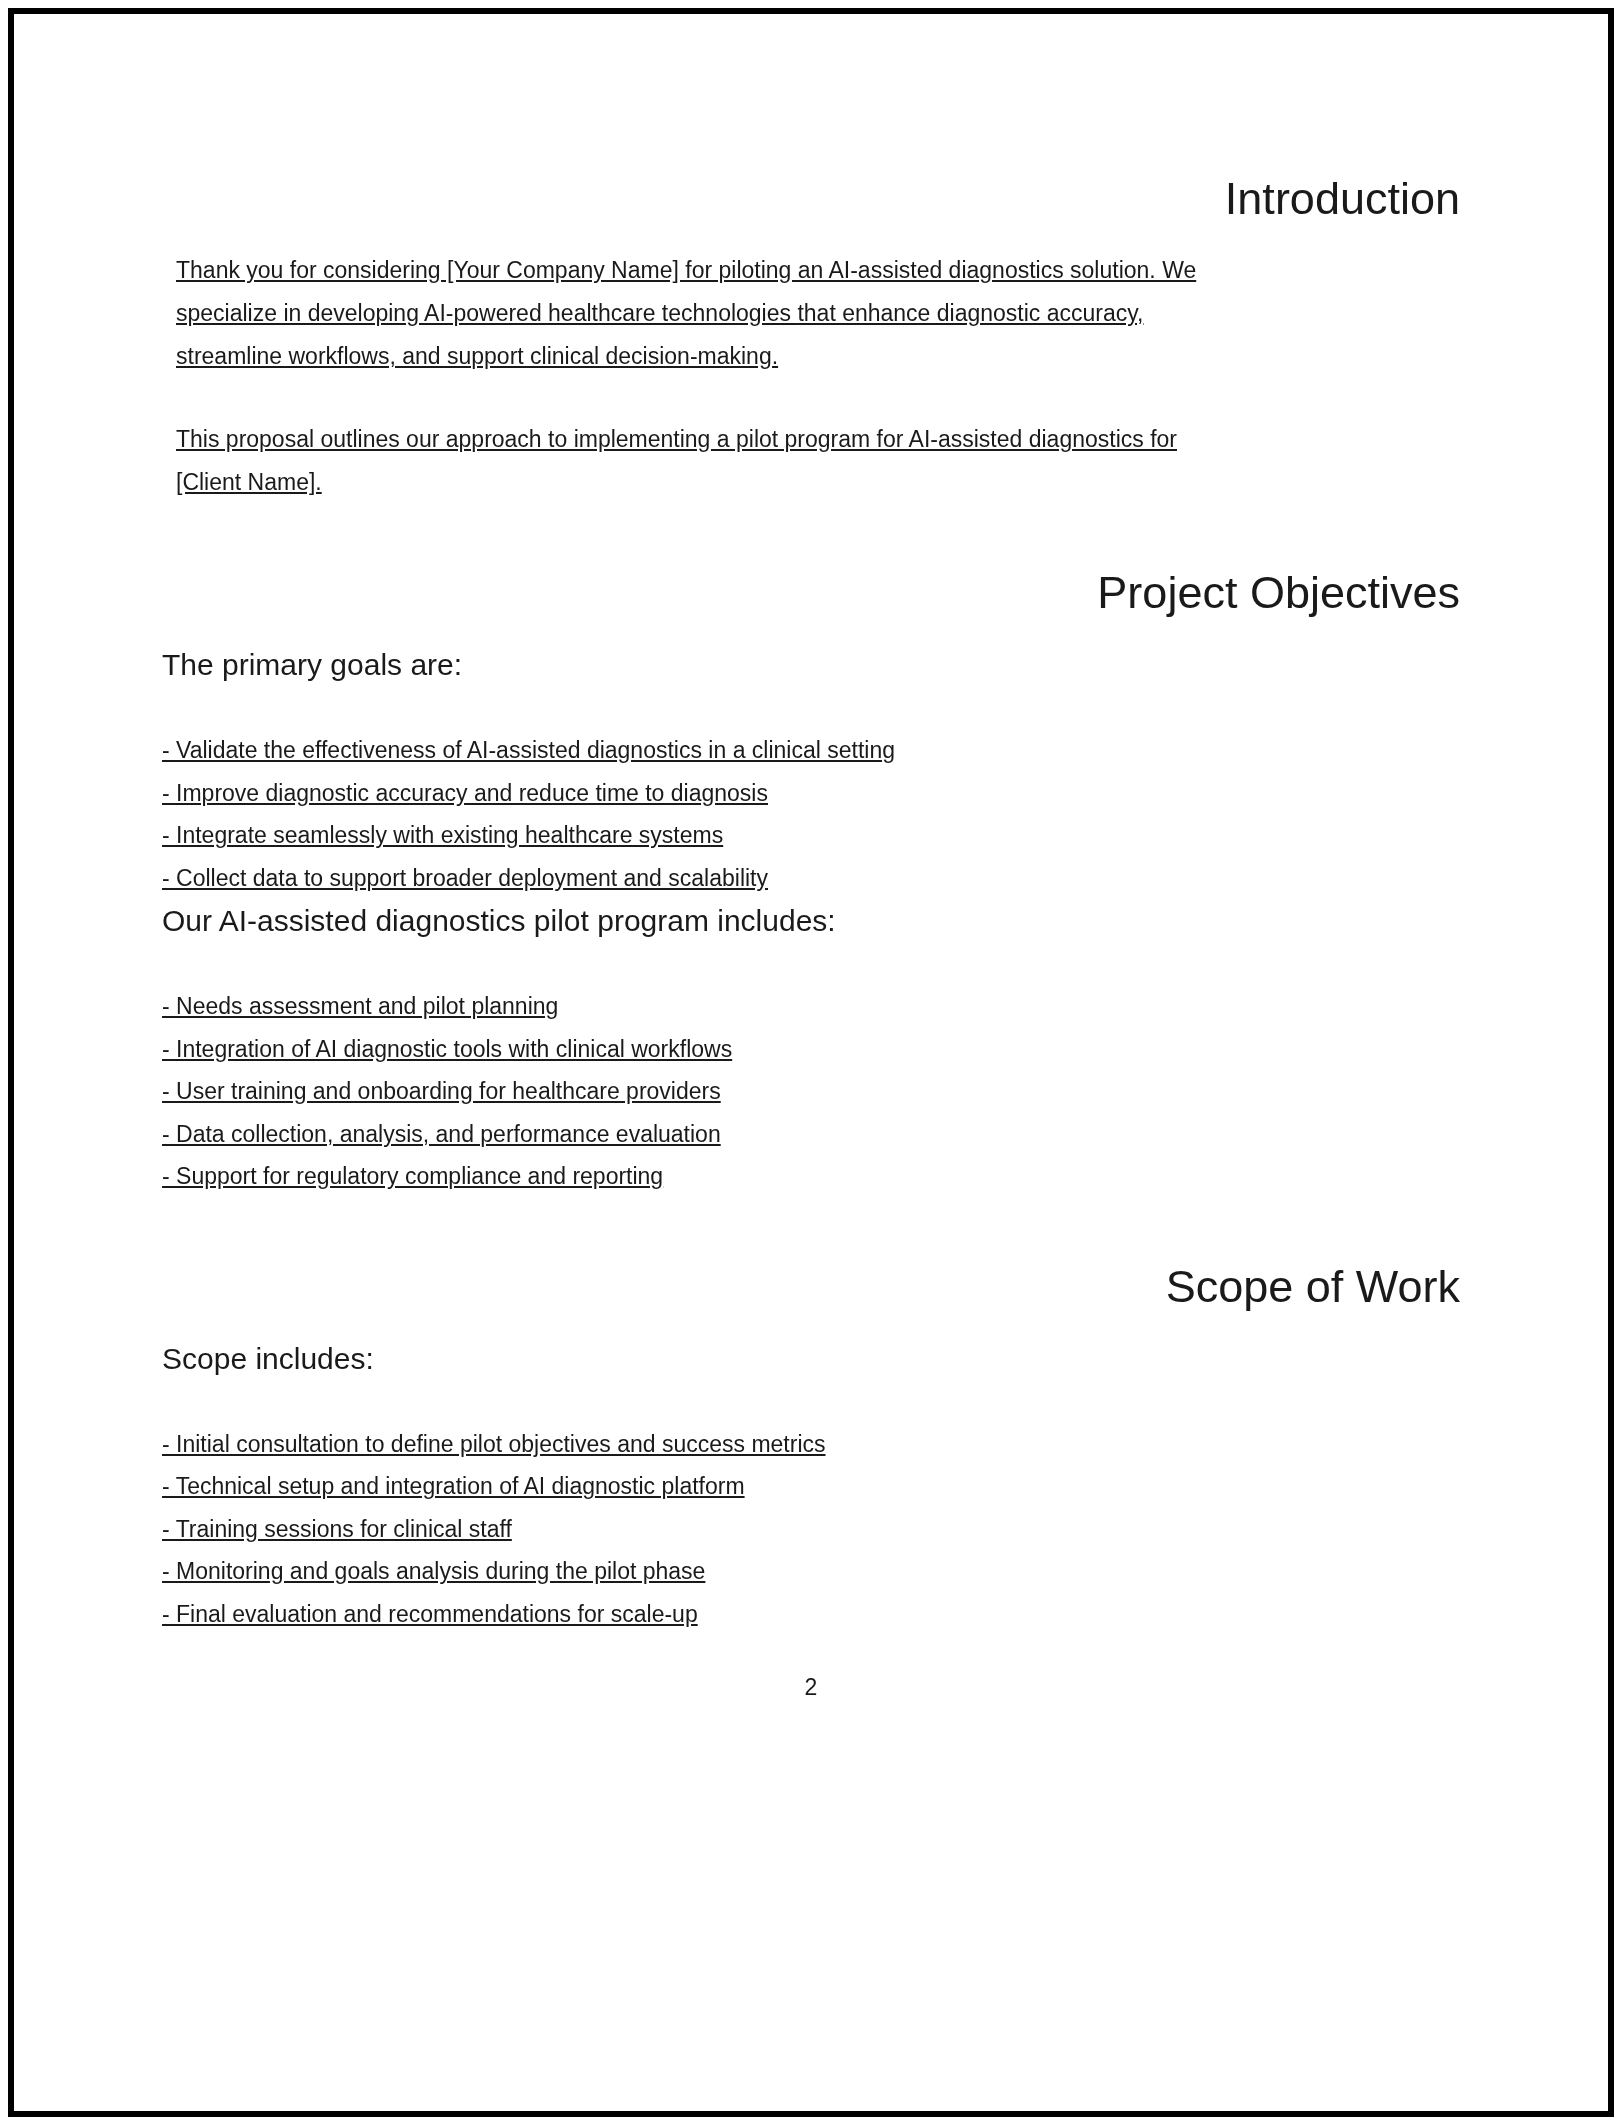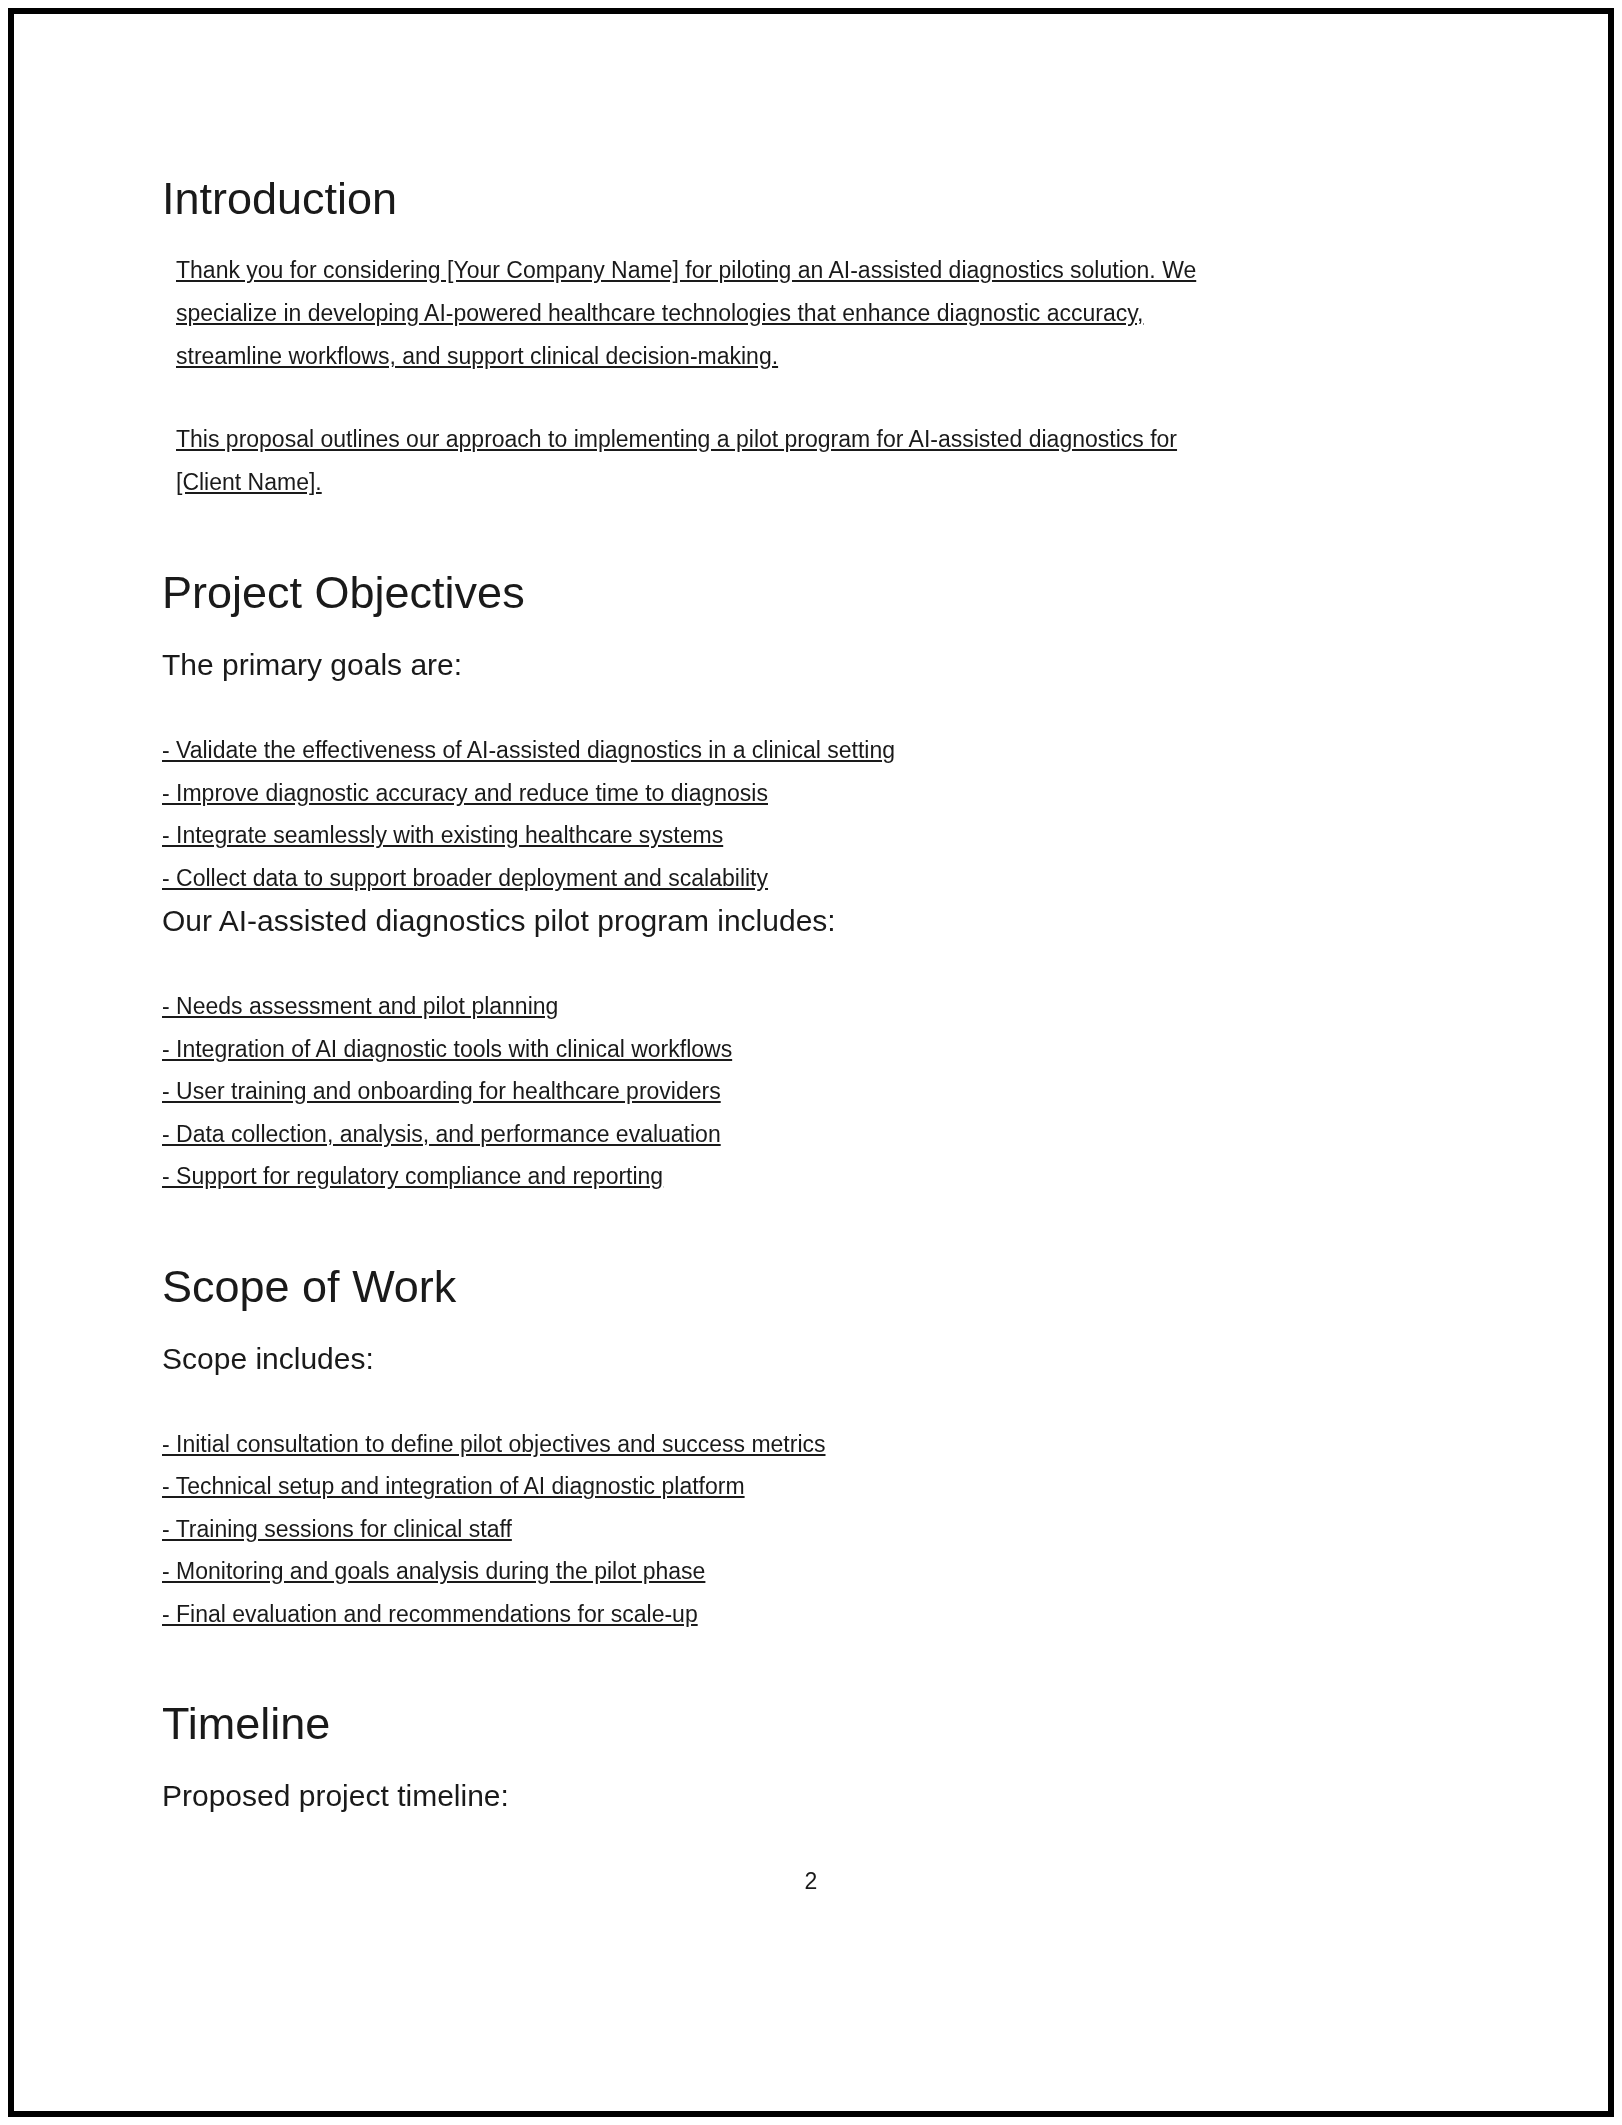--- a/index.html
+++ b/index.html
@@ -28,20 +28,21 @@
     box-sizing: border-box;
     padding: 110px 162px 0 162px;
   }
   h1.section-title {
     font-size: 45px;
     line-height: 52px;
     font-weight: 400;
     color: #1a1a1a;
     margin: 63px 0 24px 0;
     letter-spacing: 0;
+    text-align: right;
   }
   p.body-para {
     font-size: 23px;
     line-height: 43px;
     margin: 0 0 40px 14px;
     white-space: pre-line;
     text-decoration: underline;
   }
   p.lead-para {
     font-size: 30px;
@@ -121,21 +122,17 @@
           <div class="bullet-line">- Technical setup and integration of AI diagnostic platform</div>
 
           <div class="bullet-line">- Training sessions for clinical staff</div>
 
           <div class="bullet-line">- Monitoring and goals analysis during the pilot phase</div>
 
           <div class="bullet-line">- Final evaluation and recommendations for scale-up</div>
         </div>
     </section>
 
-    <section>
-      <h1 class="section-title">Timeline</h1>
-      <p class="lead-para">Proposed project timeline:</p>
-    </section>
 
     <div class="page-footer">2</div>
 
   </div>
 </div>
 
 </body></html>

